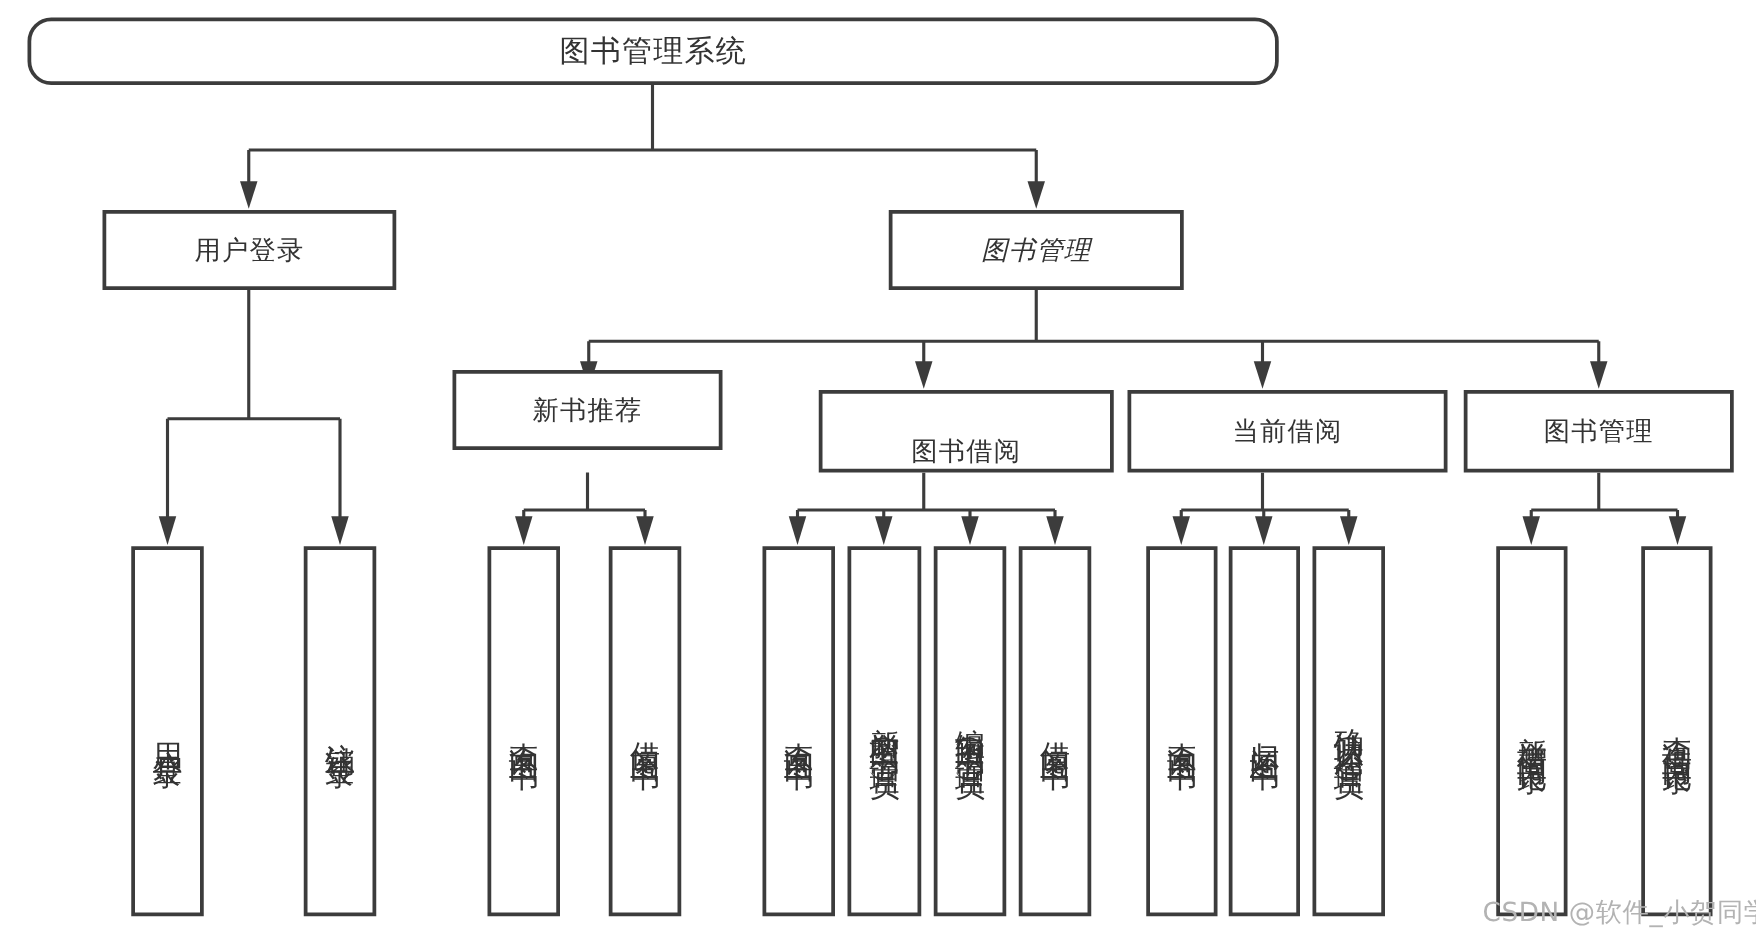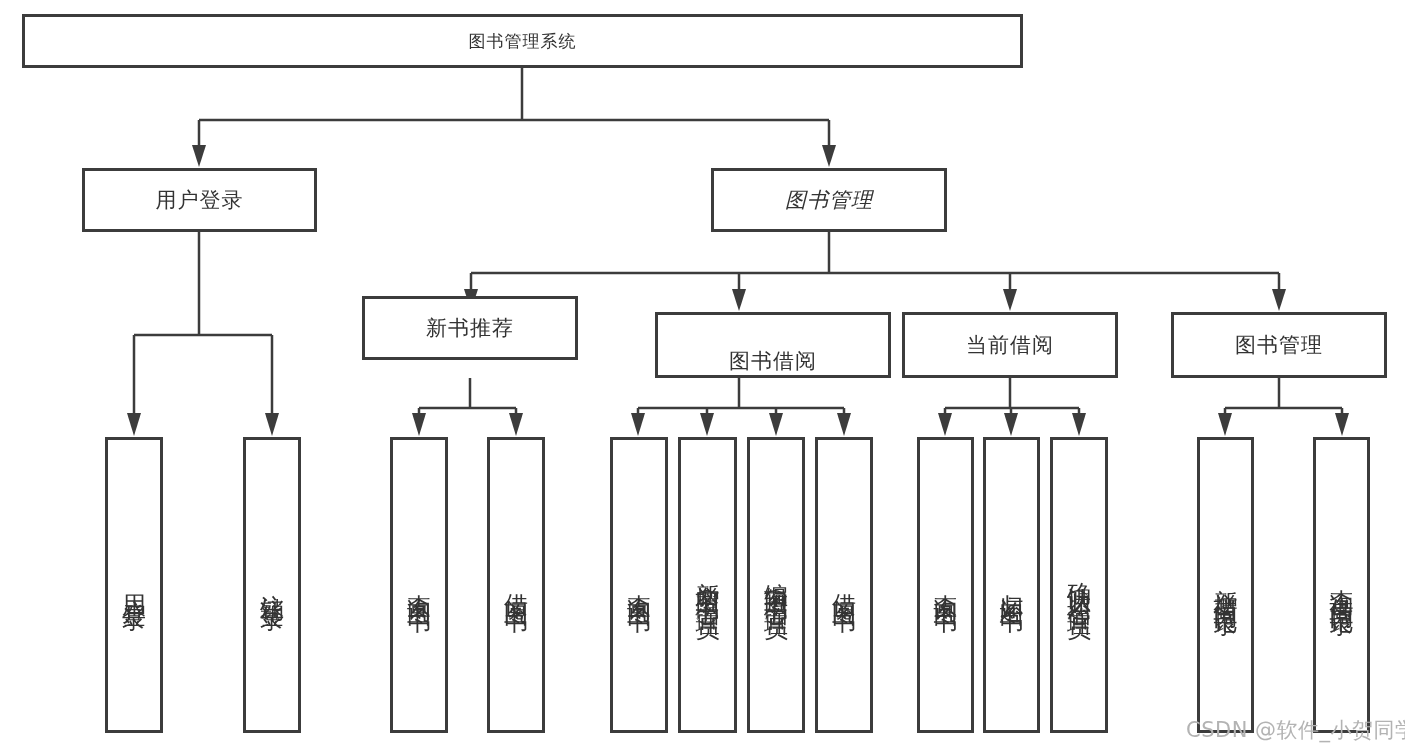--- a/index.html
+++ b/index.html
@@ -27,21 +27,21 @@
     position: absolute;
     box-sizing: border-box;
     background: #ffffff;
     border: 3px solid #3c3c3c;
     display: flex;
     align-items: center;
     justify-content: center;
     z-index: 1;
     color: #333333;
   }
-  .node.root    { font-size: 17px; letter-spacing: 1px; }
+  .node.root    { font-size: 24px; letter-spacing: 1px; border-radius: 19px; }
   .node.level2  { font-size: 21px; letter-spacing: 1px; }
   .node.level3  { font-size: 21px; letter-spacing: 1px; }
   .node.leaf    { font-size: 24px; }
   .vtext {
     writing-mode: vertical-rl;
     text-orientation: mixed;
     letter-spacing: 5px;
     line-height: 1;
     white-space: nowrap;
   }
@@ -114,21 +114,21 @@
   <div class="node level2" style="left:711px; top:168px; width:236px; height:64px;font-style:italic;">
     <span>图书管理</span>
   </div>
 
   <div class="node level3" style="left:362px; top:296px; width:216px; height:64px;">
     <span>新书推荐</span>
   </div>
   <div class="node level3" style="left:655px; top:312px; width:236px; height:66px;align-items:flex-end;">
     <span>图书借阅</span>
   </div>
-  <div class="node level3" style="left:902px; top:312px; width:216px; height:66px;">
+  <div class="node level3" style="left:902px; top:312px; width:256px; height:66px;">
     <span>当前借阅</span>
   </div>
   <div class="node level3" style="left:1171px; top:312px; width:216px; height:66px;">
     <span>图书管理</span>
   </div>
 
   <div class="node leaf" style="left:105px; top:437px; width:58px; height:296px;">
     <span class="vtext">用户登录</span>
   </div>
   <div class="node leaf" style="left:243px; top:437px; width:58px; height:296px;">

